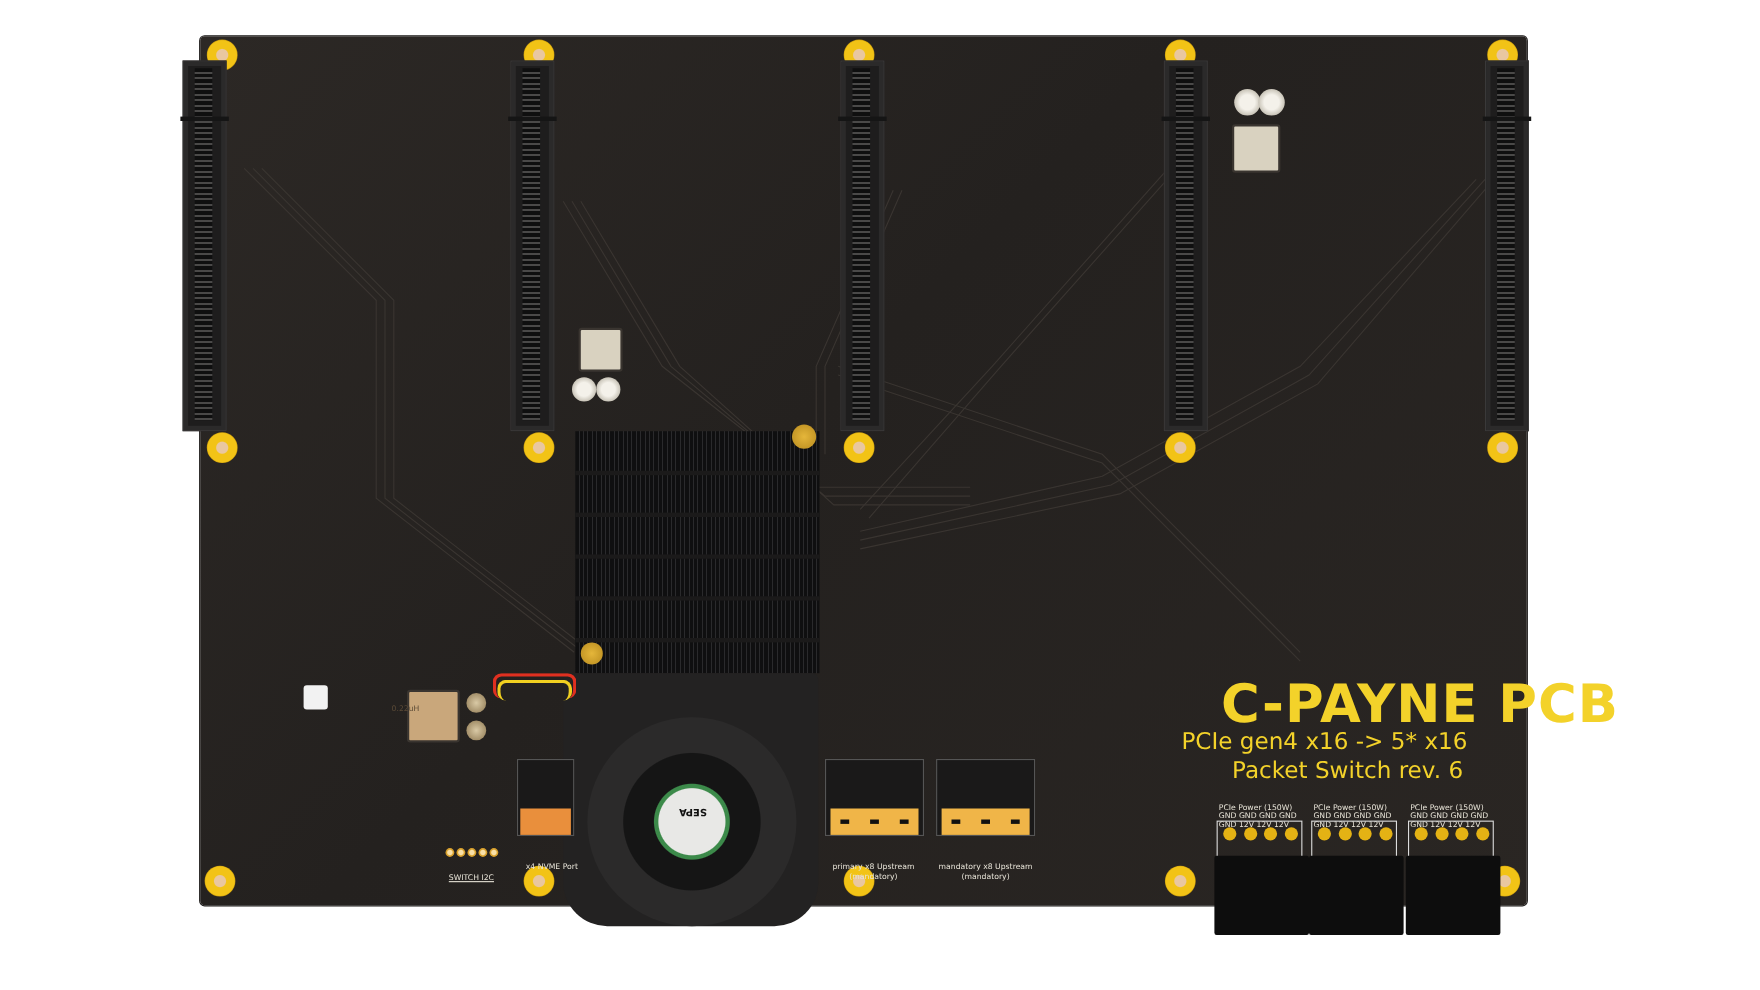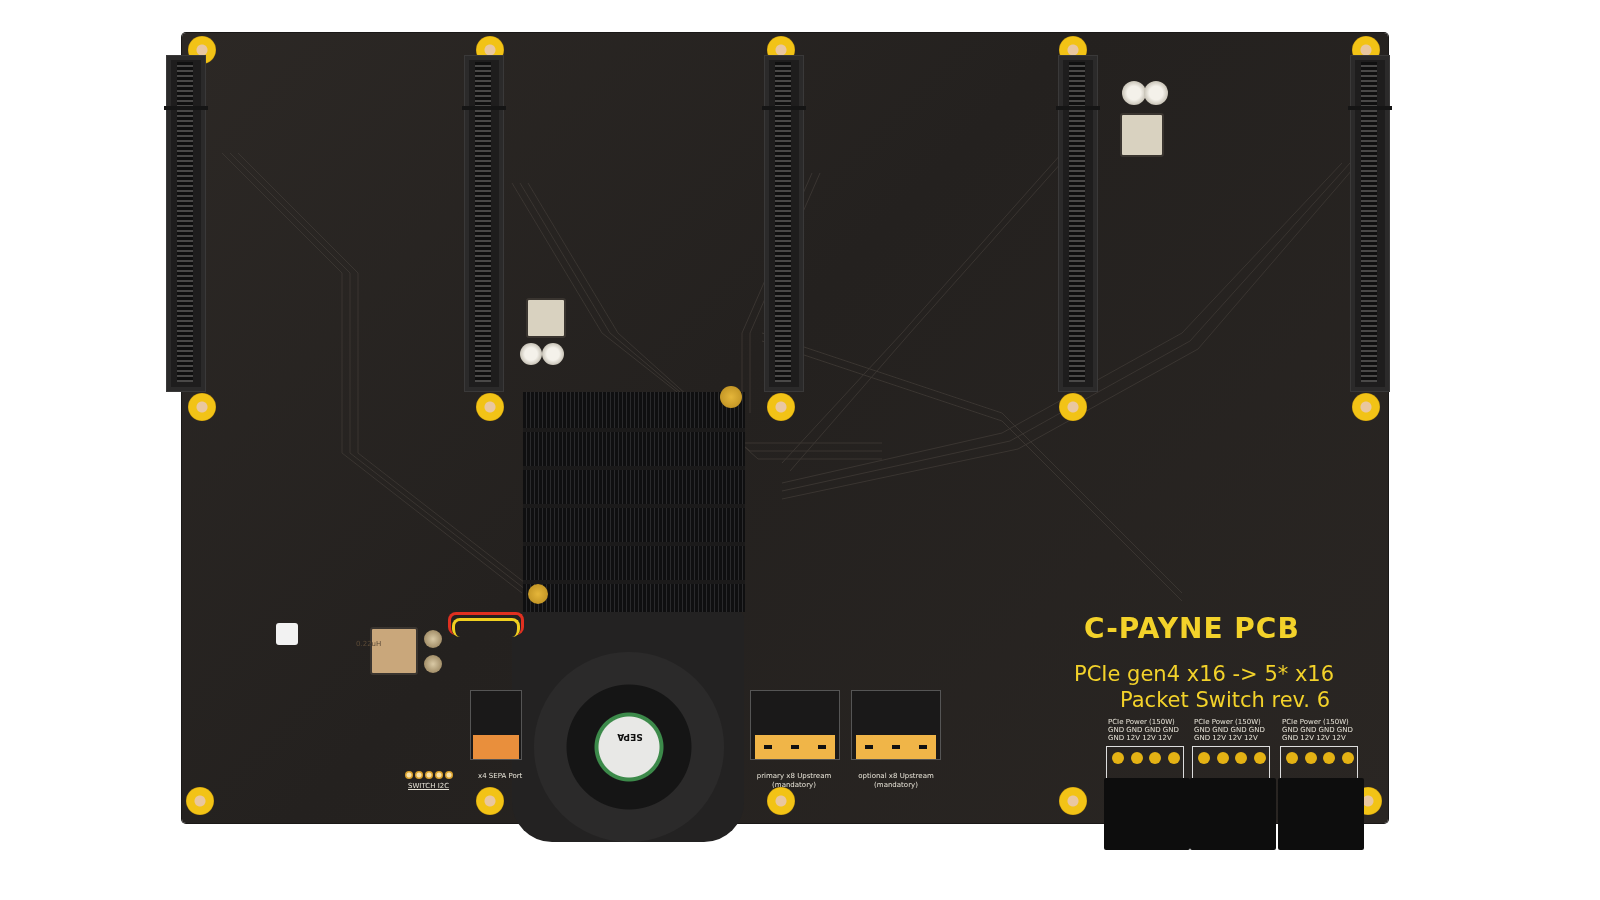--- a/index.html
+++ b/index.html
@@ -11,23 +11,23 @@
   .slot::before{content:"";position:absolute;left:10px;top:6px;width:16px;height:320px;background:repeating-linear-gradient(180deg,#0f0f0f 0 3px,#4a4948 3px 5px);}
   .slot::after{content:"";position:absolute;left:-3px;top:50px;width:44px;height:4px;background:#151515;}
   .heatsink{position:absolute;left:523px;top:392px;width:222px;height:220px;background:repeating-linear-gradient(90deg,#0f0f10 0 3px,#2a2a2c 3px 4px);}
   .heatsink .gap{position:absolute;left:0;width:100%;height:4px;background:#1b1a1a;}
   .fan{position:absolute;left:512px;top:612px;width:232px;height:230px;background:#232222;border-radius:6px 6px 40px 40px;}
   .fan .rotor{position:absolute;left:22px;top:40px;width:190px;height:190px;border-radius:50%;background:radial-gradient(circle,#e8e8e6 0 30px,#3c8a4a 31px 34px,#151515 35px 62px,#2b2a2a 63px 95px);}
   .fan .hub-label{position:absolute;left:88px;top:120px;width:60px;font-size:9px;font-weight:bold;color:#111;text-align:center;transform:rotate(180deg);}
   .cap{position:absolute;border-radius:50%;background:radial-gradient(circle,#f4f1ea 0 40%,#c9c4b8 70%,#555 100%);}
   .inductor{position:absolute;background:#d9d2c0;border:2px solid #3a3530;border-radius:3px;}
   .brand{position:absolute;color:#f3d22a;font-weight:bold;}
-  .title{left:1084px;top:612px;font-size:28px;letter-spacing:1px;font-family:"DejaVu Sans",sans-serif;}
+  .title{left:1110px;top:612px;font-size:48px;letter-spacing:1px;font-family:"DejaVu Sans",sans-serif;}
   .sub{font-size:21px;font-weight:normal;}
-  .silk{position:absolute;color:#e8e4d8;font-size:7px;line-height:9px;text-align:center;white-space:nowrap;}
+  .silk{position:absolute;color:#e8e4d8;font-size:7px;line-height:9px;text-align:center;white-space:nowrap;margin-top:12px;}
   .pcie-block{position:absolute;top:718px;width:84px;}
   .pcie-block .frame{position:absolute;top:28px;left:2px;width:76px;height:80px;border:1px solid #ddd;}
   .pcie-block .plug{position:absolute;top:60px;left:0;width:86px;height:72px;background:#0d0d0d;border-radius:2px;}
   .pcie-block .pins{position:absolute;top:34px;left:8px;width:68px;height:30px;display:flex;justify-content:space-between;}
   .pcie-block .pin{width:12px;height:12px;border-radius:50%;background:#e4b214;}
   .upstream{position:absolute;top:690px;width:88px;height:68px;background:#1a1919;border:1px solid #555;}
   .upstream .gold{position:absolute;bottom:0;left:4px;width:80px;height:24px;background:#f0b548;display:flex;justify-content:space-around;align-items:center;}
   .upstream .gold span{width:8px;height:4px;background:#111;}
   .nvme{position:absolute;left:470px;top:690px;width:50px;height:68px;background:#1a1919;border:1px solid #555;}
   .nvme .gold{position:absolute;bottom:0;left:2px;width:46px;height:24px;background:#e98f3c;}
@@ -119,42 +119,42 @@
     <span></span>
     <span></span>
     <span></span>
     <span></span>
 </div>
 <div class="silk" style="left:408px;top:782px;text-decoration:underline;">SWITCH I2C</div>
 
 <div class="nvme">
     <div class="gold"></div>
   </div>
-<div class="silk" style="left:478px;top:772px;">x4 SEPA Port</div>
+<div class="silk" style="left:478px;top:772px;">x4 NVME Port</div>
 
 <div class="upstream" style="left:750px;">
   <div class="gold">
       <span></span>
       <span></span>
       <span></span>
     </div>
 </div>
 <div class="silk" style="left:748px;top:772px;width:92px;text-align:center;">
   <div>primary x8 Upstream</div>
   <div>(mandatory)</div>
 </div>
 <div class="upstream" style="left:851px;">
   <div class="gold">
       <span></span>
       <span></span>
       <span></span>
     </div>
 </div>
 <div class="silk" style="left:846px;top:772px;width:100px;">
-  <div>optional x8 Upstream</div>
+  <div>mandatory x8 Upstream</div>
   <div>(mandatory)</div>
 </div>
 
 <div class="brand title">C-PAYNE PCB</div>
 <div class="brand sub" style="left:1074px;top:662px;">PCIe gen4 x16 -&gt; 5* x16</div>
 <div class="brand sub" style="left:1120px;top:688px;">Packet Switch rev. 6</div>
 
 <div class="pcie-block" style="left:1104px;">
   <div class="silk" style="left:4px;top:0;">PCIe Power (150W)</div>
   <div class="silk" style="left:4px;top:8px;">GND GND GND GND</div>

